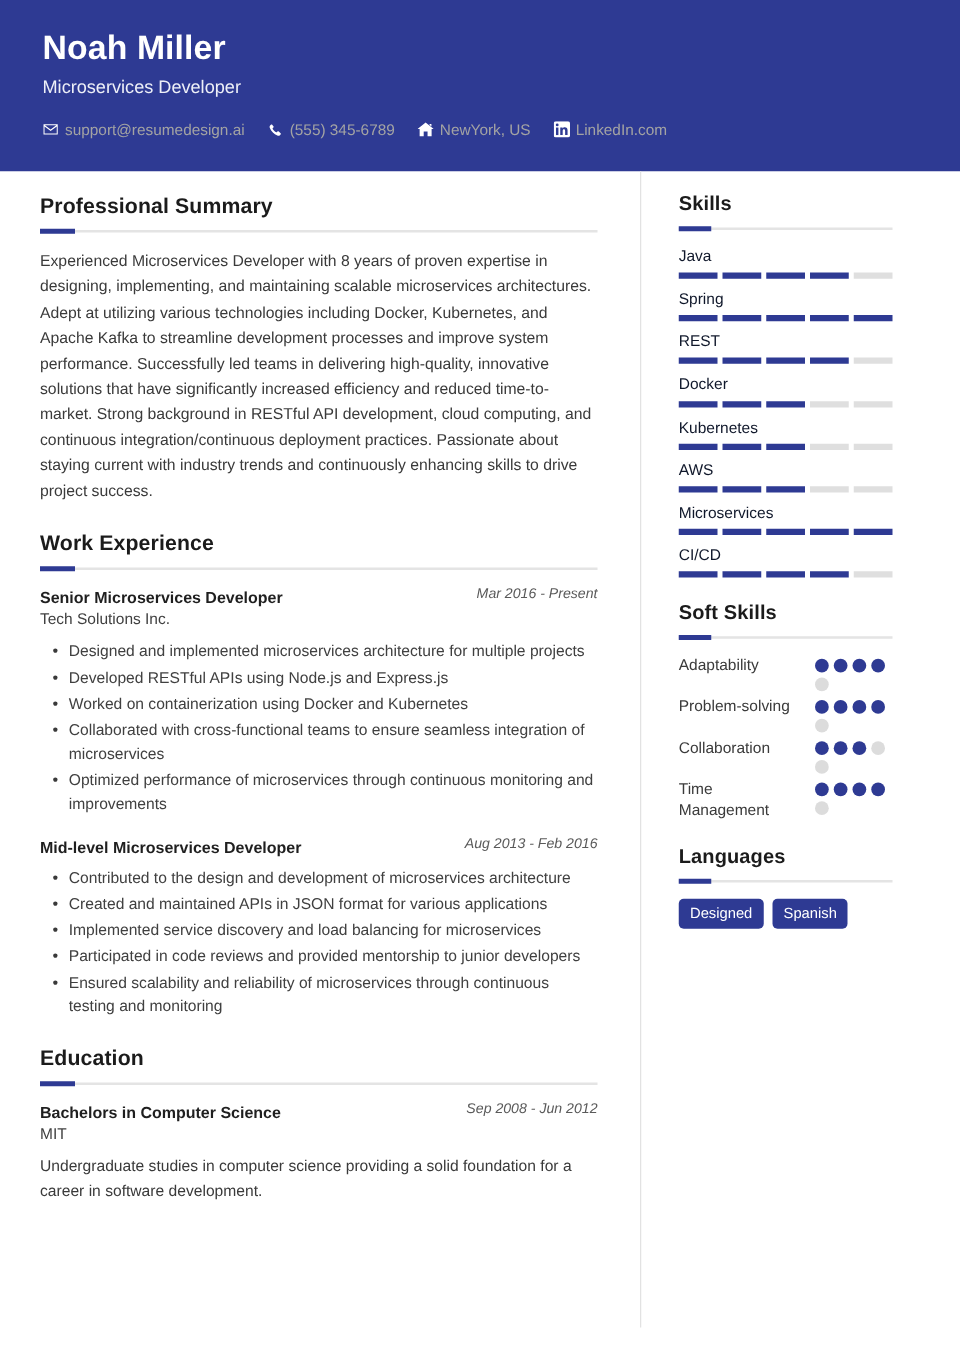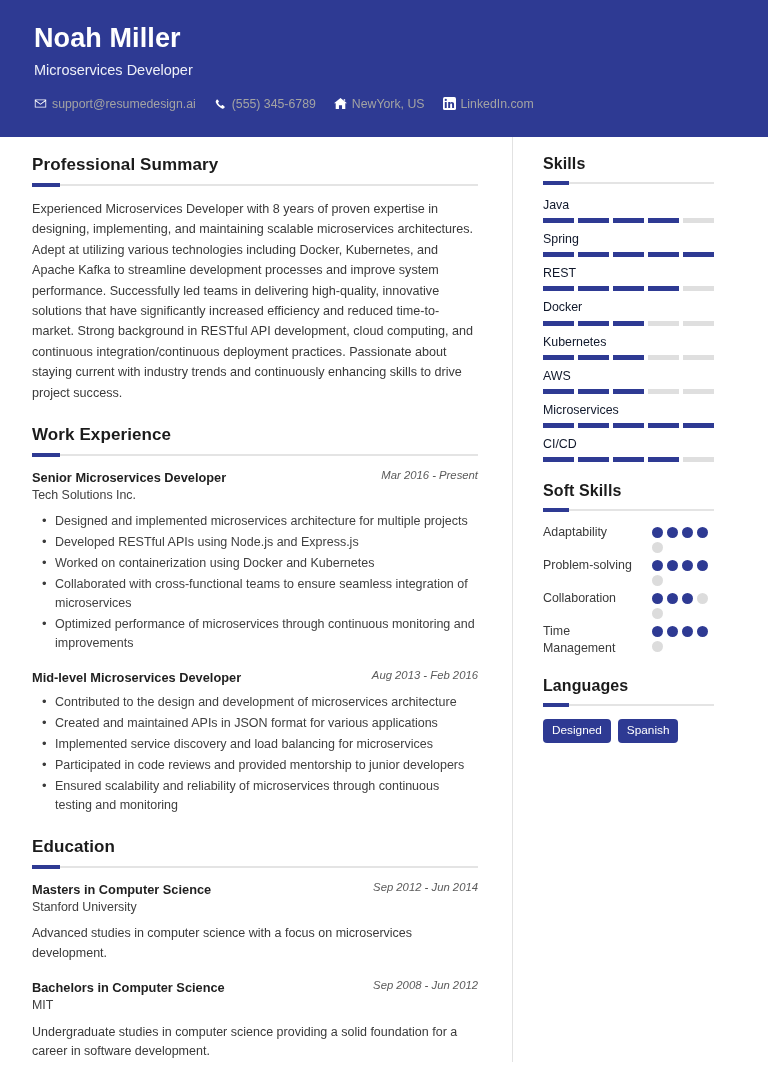--- a/index.html
+++ b/index.html
@@ -301,28 +301,20 @@
             </div>
           </div>
       </div>
 
       <div class="section" style="margin-top:22px;">
         <div class="sec-title">Education</div>
         <div class="sec-rule"></div>
         <div id="education-list">
             <div class="entry">
               <div class="entry-head">
-       <div class="entry-role">Masters in Computer Science</div>
-       <div class="entry-date">Sep 2012 - Jun 2014</div>
-     </div>
-     <div class="entry-org">Stanford University</div>
-     <div class="entry-desc">Advanced studies in computer science with a focus on microservices development.</div>
-            </div>
-            <div class="entry">
-              <div class="entry-head">
        <div class="entry-role">Bachelors in Computer Science</div>
        <div class="entry-date">Sep 2008 - Jun 2012</div>
      </div>
      <div class="entry-org">MIT</div>
      <div class="entry-desc">Undergraduate studies in computer science providing a solid foundation for a career in software development.</div>
             </div>
           </div>
       </div>
 
     </div>

